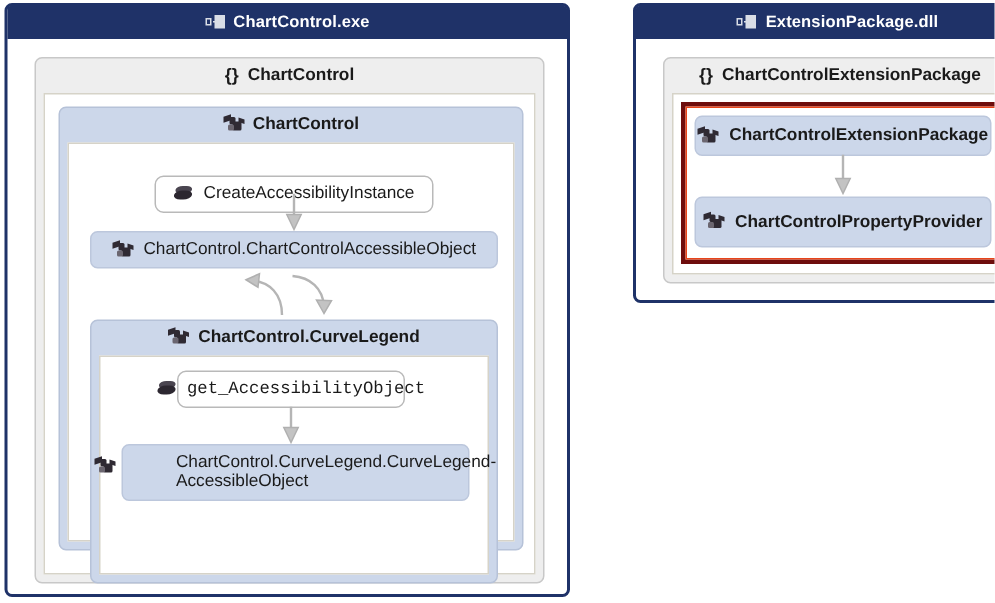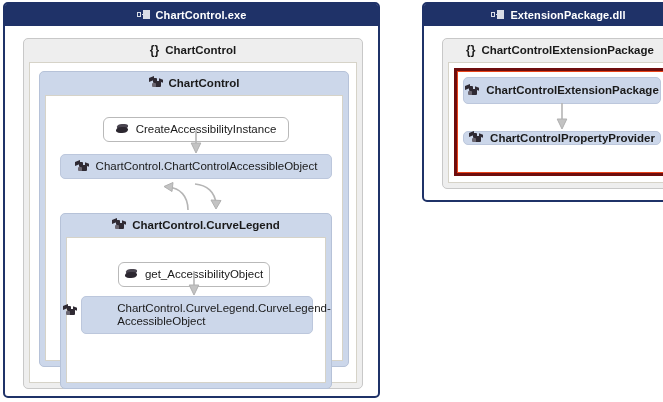--- a/index.html
+++ b/index.html
@@ -232,21 +232,21 @@
                       <i class="k5"></i>
                       <i class="k2"></i>
                       <i class="k3"></i>
                       <i class="k4"></i>
                   </span>
                   <span>ChartControl.CurveLegend</span>
                 </div>
 
                 <div class="cls-inner">
 
-                  <div class="node node-method" style="left:51px;top:24px;width:152px;height:25px;">
+                  <div class="node node-method" style="left:51px;top:9px;width:152px;height:25px;font-family:Liberation Mono, monospace;">
                     <span class="ico-method">
                       <span class="top"></span>
                         <span class="bot"></span>
                     </span>
                     <span class="node-label">get_AccessibilityObject</span>
                   </div>
 
                   <svg class="arrow-svg" style="left:119px;top:33px;" width="16" height="26" viewBox="0 0 16 26">
                     <line x1="8" y1="0" x2="8" y2="16" stroke="#b5b5b5" stroke-width="1.6"></line>
                     <polygon points="8,24 3.2,14 12.8,14" fill="#c3c3c3" stroke="#b0b0b0" stroke-width="1"></polygon>
@@ -310,21 +310,21 @@
                 <i class="k4"></i>
             </span>
             <span class="node-label">ChartControlExtensionPackage</span>
           </div>
 
           <svg class="arrow-svg" style="left:105px;top:40px;" width="16" height="28" viewBox="0 0 16 28">
             <line x1="8" y1="0" x2="8" y2="18" stroke="#b5b5b5" stroke-width="1.6"></line>
             <polygon points="8,26 3.2,16 12.8,16" fill="#c3c3c3" stroke="#b0b0b0" stroke-width="1"></polygon>
           </svg>
 
-          <div class="node node-class bold" style="left:14px;top:68px;width:198px;height:14px;">
+          <div class="node node-class bold" style="left:14px;top:68px;width:198px;height:34px;">
             <span class="ico-class">
               <i class="k1"></i>
                 <i class="k5"></i>
                 <i class="k2"></i>
                 <i class="k3"></i>
                 <i class="k4"></i>
             </span>
             <span class="node-label">ChartControlPropertyProvider</span>
           </div>
 

